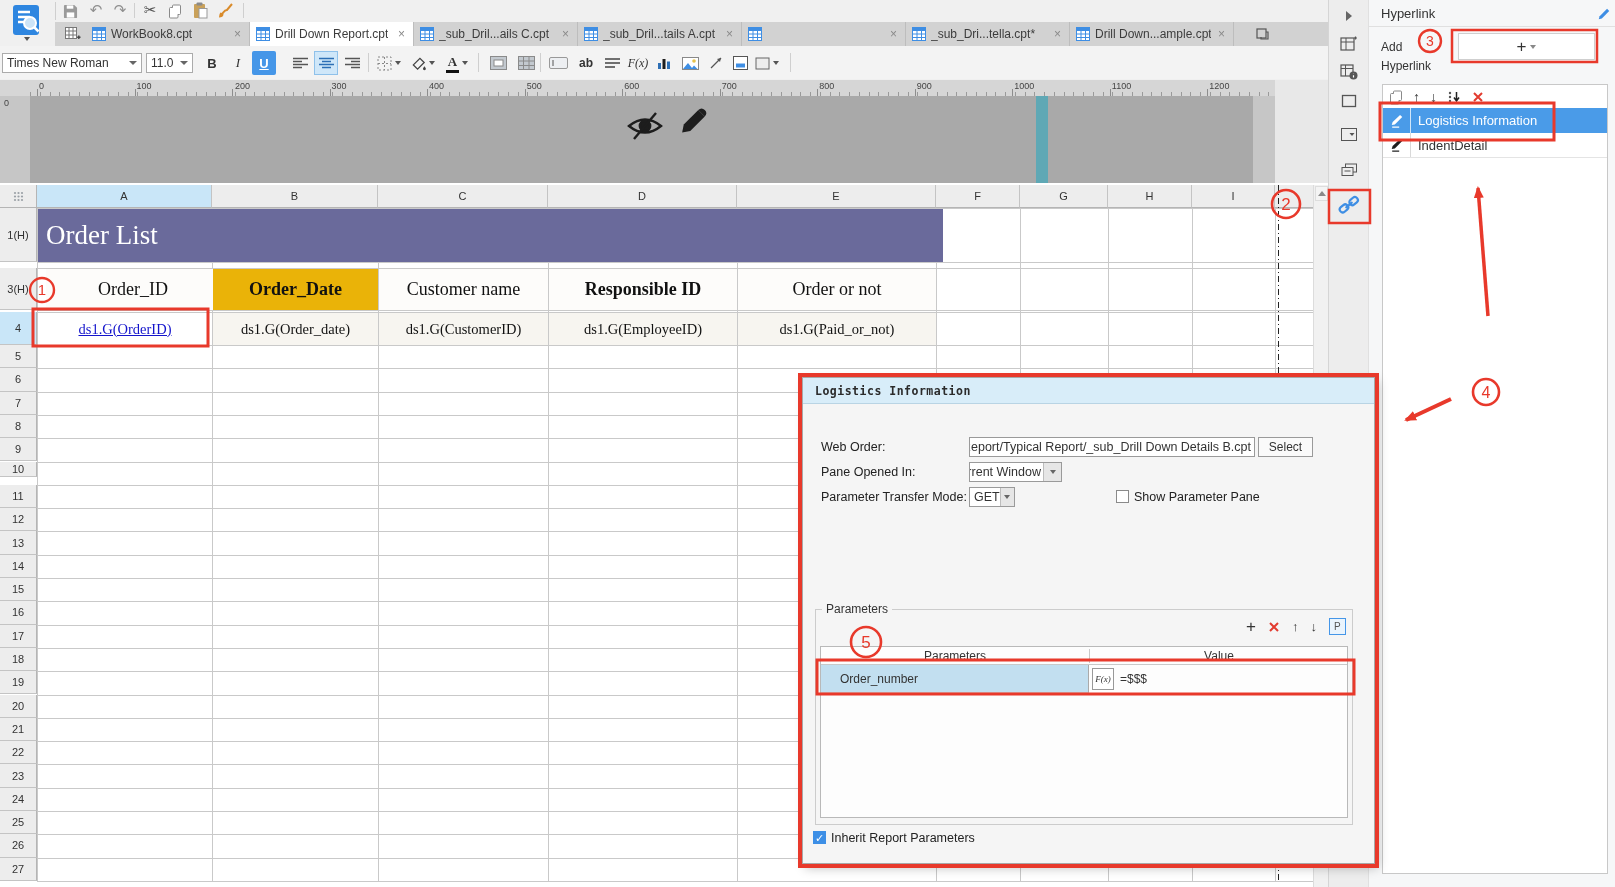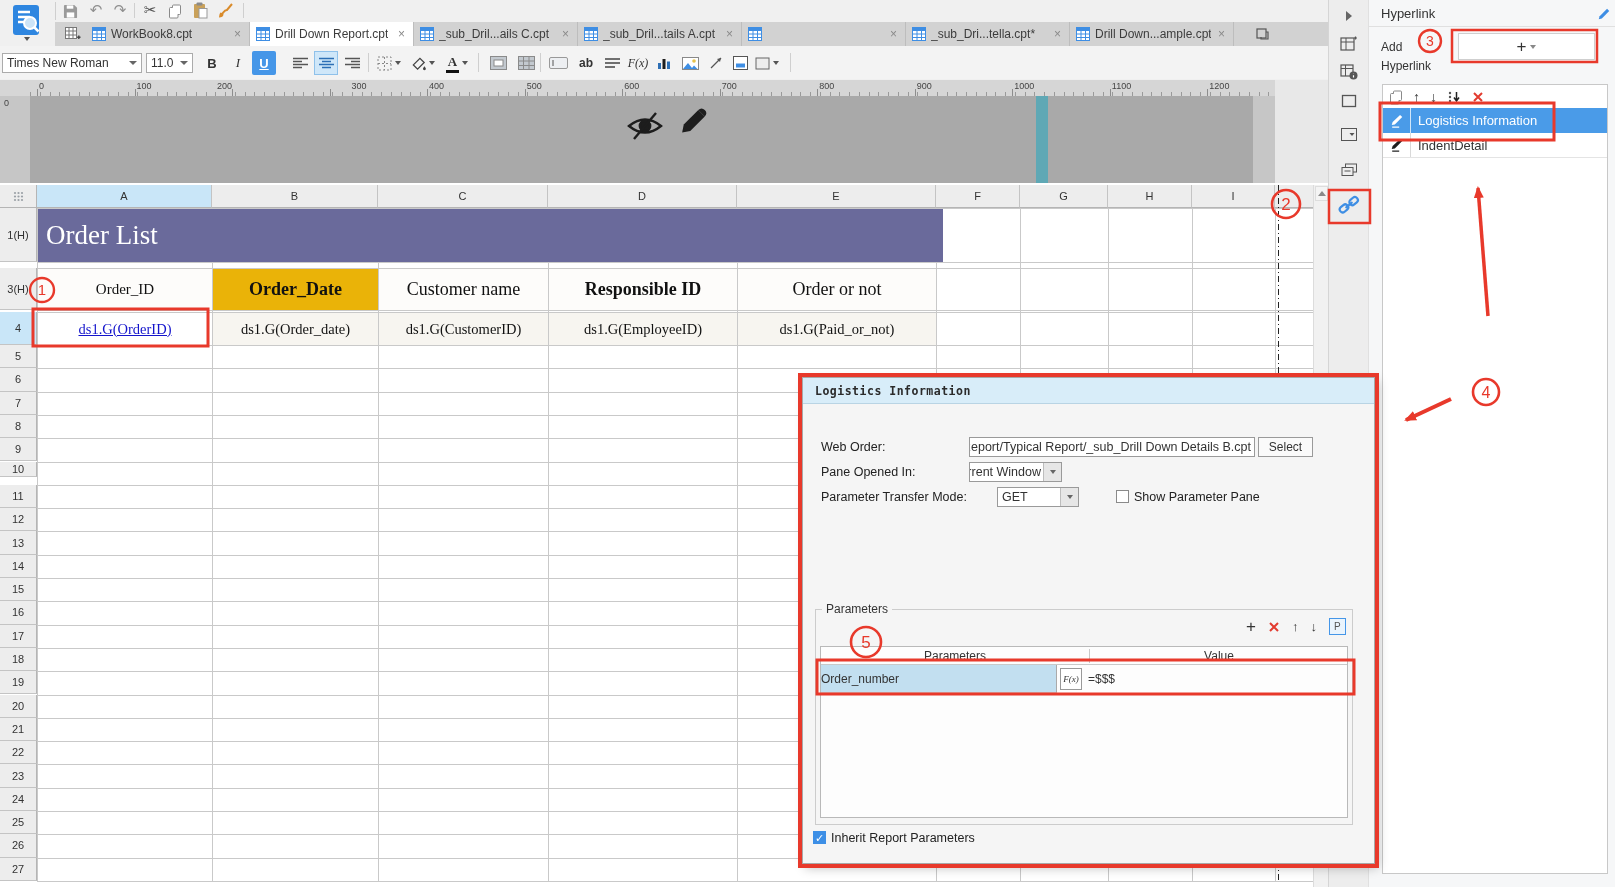--- a/index.html
+++ b/index.html
@@ -321,23 +321,23 @@
 
   <div class="abs" style="left:0;top:80px;width:30px;height:16px;background:#d6d6d6;"></div>
   <div id="ruler" class="abs">
     <div id="ruler-ticks">
         <div style="position: absolute; left: 0px; bottom: 0px; width: 1245px; height: 4px; background: repeating-linear-gradient(90deg, rgb(154, 154, 154) 0px, rgb(154, 154, 154) 1px, transparent 1px, transparent 9.75px);"></div>
         <div class="tickline" style="left: 7px;"></div>
         <div class="ticklab" style="left: 9px;">0</div>
         <div class="tickline" style="left: 104.53px;"></div>
         <div class="ticklab" style="left: 106.53px;">100</div>
         <div class="tickline" style="left: 202.06px;"></div>
-        <div class="ticklab" style="left: 187px;">200</div>
+        <div class="ticklab" style="left: 205px;">200</div>
         <div class="tickline" style="left: 299.59px;"></div>
-        <div class="ticklab" style="left: 301.59px; margin-left: 20px;">300</div>
+        <div class="ticklab" style="left: 301.59px;">300</div>
         <div class="tickline" style="left: 397.12px;"></div>
         <div class="ticklab" style="left: 399.12px;">400</div>
         <div class="tickline" style="left: 494.65px;"></div>
         <div class="ticklab" style="left: 496.65px;">500</div>
         <div class="tickline" style="left: 592.18px;"></div>
         <div class="ticklab" style="left: 594.18px;">600</div>
         <div class="tickline" style="left: 689.71px;"></div>
         <div class="ticklab" style="left: 691.71px;">700</div>
         <div class="tickline" style="left: 787.24px;"></div>
         <div class="ticklab" style="left: 789.24px;">800</div>
@@ -468,21 +468,21 @@
         <div class="rowhead" style="top: 532.8px; height: 23.3px;">21</div>
         <div class="rowhead" style="top: 556.1px; height: 23.3px;">22</div>
         <div class="rowhead" style="top: 579.4px; height: 23.3px;">23</div>
         <div class="rowhead" style="top: 602.7px; height: 23.3px;">24</div>
         <div class="rowhead" style="top: 626px; height: 23.3px;">25</div>
         <div class="rowhead" style="top: 649.3px; height: 23.3px;">26</div>
         <div class="rowhead" style="top: 672.6px; height: 23.3px;">27</div>
       </div>
     <div id="gridcells">
         <div class="cell" style="left: 38px; top: 24px; width: 897px; height: 53px; background: rgb(106, 106, 155); color: rgb(255, 255, 255); font-size: 27px; justify-content: flex-start; padding-left: 8px;">Order List</div>
-        <div class="cell" style="left: 38px; top: 84px; width: 174px; height: 41px; background: rgb(253, 252, 250); font-size: 15px;">Order_ID</div>
+        <div class="cell" style="left: 46px; top: 84px; width: 174px; height: 41px; background: rgb(253, 252, 250); font-size: 18px;">Order_ID</div>
         <div class="cell" style="left: 213px; top: 84px; width: 165px; height: 41px; background: #eab308; font-size: 18px; font-weight: bold;">Order_Date</div>
         <div class="cell" style="left: 379px; top: 84px; width: 169px; height: 41px; background: rgb(253, 252, 250); font-size: 18px;">Customer name</div>
         <div class="cell" style="left: 549px; top: 84px; width: 188px; height: 41px; background: rgb(253, 252, 250); font-size: 18px; font-weight: bold;">Responsible ID</div>
         <div class="cell" style="left: 738px; top: 84px; width: 198px; height: 41px; background: rgb(253, 252, 250); font-size: 18px;">Order or not</div>
         <div class="cell" style="left: 38px; top: 128px; width: 174px; height: 32px; font-size: 14.5px; background: rgb(255, 255, 255); color: rgb(20, 20, 204); text-decoration: underline;">ds1.G(OrderID)</div>
         <div class="cell" style="left: 213px; top: 128px; width: 165px; height: 32px; font-size: 14.5px; background: rgb(247, 245, 240);">ds1.G(Order_date)</div>
         <div class="cell" style="left: 379px; top: 128px; width: 169px; height: 32px; font-size: 14.5px; background: rgb(247, 245, 240);">ds1.G(CustomerID)</div>
         <div class="cell" style="left: 549px; top: 128px; width: 188px; height: 32px; font-size: 14.5px; background: rgb(247, 245, 240);">ds1.G(EmployeeID)</div>
         <div class="cell" style="left: 738px; top: 128px; width: 198px; height: 32px; font-size: 14.5px; background: rgb(247, 245, 240);">ds1.G(Paid_or_not)</div>
       </div>
@@ -620,21 +620,21 @@
 
     <div class="lbl" style="left:18px;top:87px;">Pane Opened In:</div>
     <div class="selbox" style="left:166px;top:84px;width:93px;height:20px;">
       <span class="clipL" style="flex:1;display:flex;justify-content:flex-end;overflow:hidden;white-space:nowrap;">Current Window</span>
       <span class="selarrow">
           <span class="dar" style="border-top-color:#666;"></span>
         </span>
     </div>
 
     <div class="lbl" style="left:18px;top:112px;">Parameter Transfer Mode:</div>
-    <div class="selbox" style="left:166px;top:109px;width:82px;height:20px;margin-left:28px;">
+    <div class="selbox" style="left:166px;top:109px;width:46px;height:20px;">
       <span style="padding-left:4px;">GET</span>
       <span class="selarrow">
           <span class="dar" style="border-top-color:#666;"></span>
         </span>
     </div>
     <div class="cb" style="left:313px;top:112px;"></div>
     <div class="lbl" style="left:331px;top:112px;">Show Parameter Pane</div>
 
     <div class="abs" style="left:12px;top:231px;width:538px;height:216px;border:1px solid #ccc;box-sizing:border-box;">
       <span style="position:absolute;left:6px;top:-8px;background:#f5f5f5;padding:0 4px;font-size:12px;color:#333;">Parameters</span>
@@ -649,21 +649,21 @@
         <span style="font-size:13px;font-weight:bold;color:#333;">↓</span>
         <span style="width:15px;height:15px;border:1px solid #4596e8;background:#eaf4fd;font-size:10px;color:#555;display:inline-flex;align-items:center;justify-content:center;">P</span>
       </div>
 
       <div class="abs" style="left:4px;top:36px;width:528px;height:172px;background:#fdfdfd;border:1px solid #b9b9b9;box-sizing:border-box;">
         <div class="abs" style="left:0;top:0;width:100%;height:18px;border-bottom:1px solid #c9c9c9;box-sizing:border-box;font-size:12px;">
           <span style="position:absolute;left:0;width:268px;text-align:center;top:2px;">Parameters</span>
           <span style="position:absolute;left:268px;width:258px;text-align:center;top:2px;border-left:1px solid #c9c9c9;">Value</span>
         </div>
         <div class="abs" style="left:0;top:18px;width:100%;height:28px;display:flex;align-items:stretch;">
-          <span style="width:236px;background:#c2dff0;border-right:1px solid #aaa;border-bottom:1px solid #ccc;box-sizing:border-box;font-size:12px;display:flex;align-items:center;padding-left:0;">Order_number</span>
+          <span style="width:268px;background:#c2dff0;border-right:1px solid #aaa;border-bottom:1px solid #ccc;box-sizing:border-box;font-size:12px;display:flex;align-items:center;padding-left:19px;">Order_number</span>
           <span style="width:22px;margin:3px 0 3px 3px;background:#fff;border:1px solid #999;box-sizing:border-box;font-family:'Liberation Serif',serif;font-style:italic;font-size:9px;display:flex;align-items:center;justify-content:center;position:relative;">F(x)</span>
           <span style="flex:1;font-size:12px;display:flex;align-items:center;padding-left:6px;">=$$$</span>
         </div>
       </div>
     </div>
 
     <div class="cb checked" style="left:10px;top:453px;">✓</div>
     <div class="lbl" style="left:28px;top:453px;">Inherit Report Parameters</div>
   </div>
 

